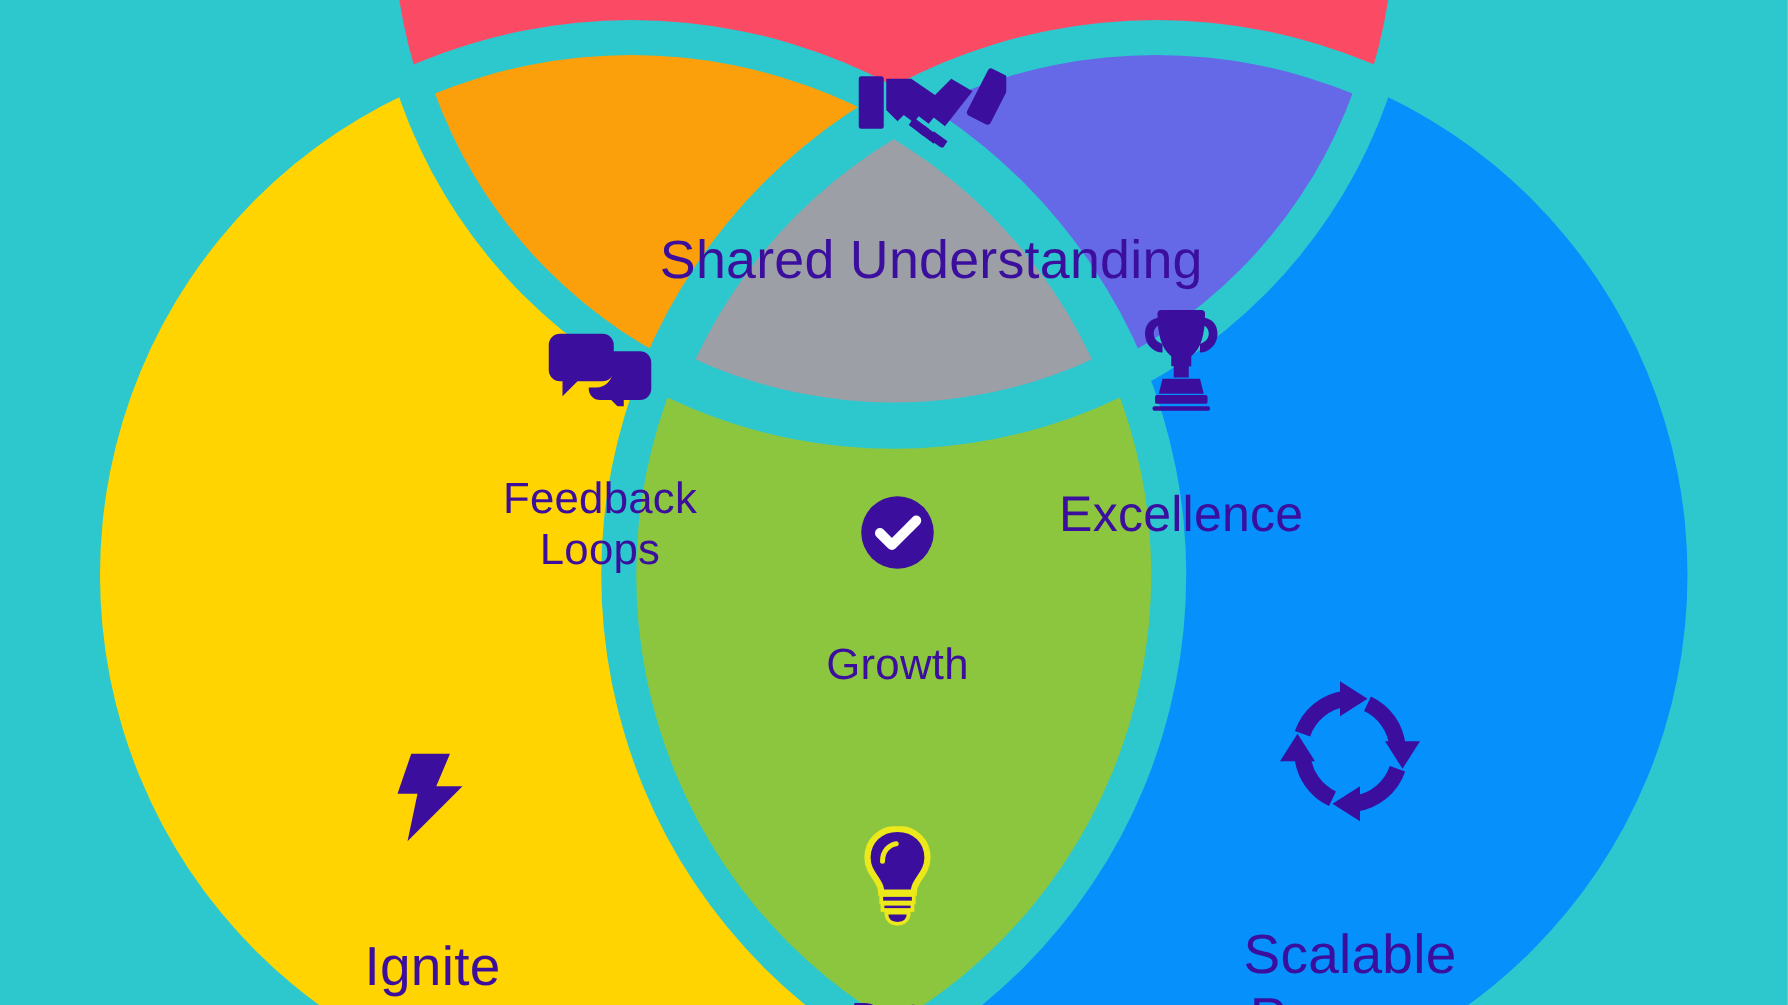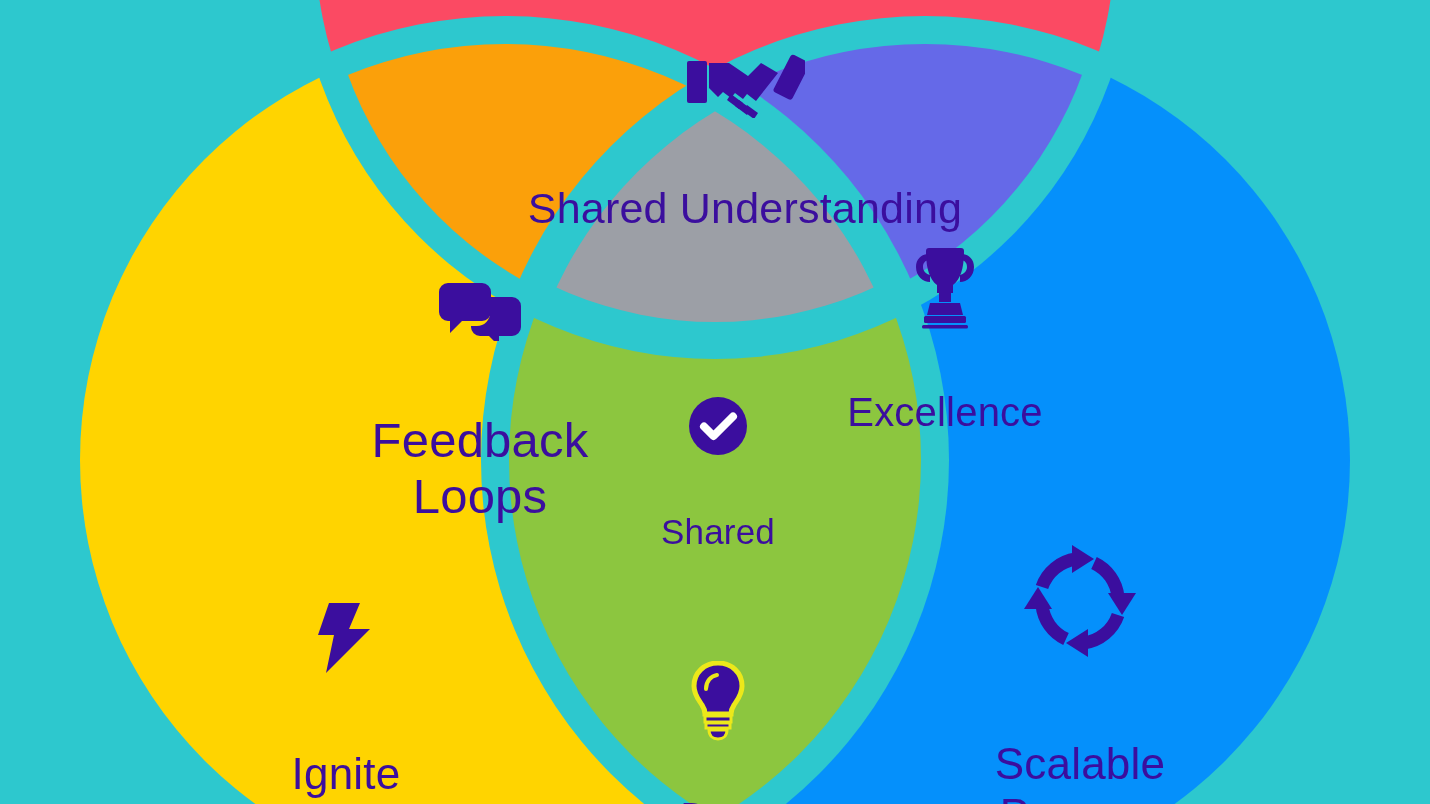--- a/index.html
+++ b/index.html
@@ -17,21 +17,21 @@
     color:#3b0e9e;
     line-height:1.16;
     letter-spacing:.2px;
     white-space:pre-line;
     pointer-events:none;
   }
   .ico{display:block;margin:0 auto;}
   
   #l-shared{left:445px;top:0px;width:600px;font-size:43px;}
   #l-shared .ico{margin-bottom:16px;}
-  #l-feedback{left:360px;top:222px;width:240px;font-size:49px;}
+  #l-feedback{left:360px;top:222px;width:240px;font-size:35px;}
   #l-feedback .ico{margin-bottom:14px;}
   #l-excellence{left:825px;top:200px;width:240px;font-size:40px;}
   #l-excellence .ico{margin-bottom:12px;}
   #l-growth{left:618px;top:355px;width:200px;font-size:35px;}
   #l-growth .ico{margin-bottom:16px;}
   #l-data{left:628px;top:620px;width:180px;font-size:35px;}
   #l-data .ico{margin-bottom:14px;}
   #l-ignite{left:196px;top:550px;width:300px;font-size:44px;}
   #l-ignite .ico{margin-bottom:22px;}
   #l-scalable{left:935px;top:490px;width:290px;font-size:44px;}
@@ -195,21 +195,21 @@
       </g>
     </svg>
     <span>Excellence</span>
   </div>
 
   <div class="lbl" id="l-growth">
     <svg class="ico" width="60" height="60" viewBox="0 0 60 60">
       <circle cx="30" cy="30" r="29" fill="#3b0e9e"></circle>
       <path d="M16 30.5l9.5 9.5L45 20.5" fill="none" stroke="#ffffff" stroke-width="8" stroke-linecap="round" stroke-linejoin="round"></path>
     </svg>
-    <span>Shared</span>
+    <span>Growth</span>
   </div>
 
   <div class="lbl" id="l-data">
     <svg class="ico" width="60" height="80" viewBox="0 0 60 80">
       <path d="M30 2C16 2 6 12 6 25c0 9 5 14 8 19 2 3 3 6 3 9h26c0-3 1-6 3-9 3-5 8-10 8-19C54 12 44 2 30 2z" fill="#3b0e9e" stroke="#ece81a" stroke-width="5"></path>
       <rect x="17" y="55" width="26" height="6" fill="#3b0e9e" stroke="#ece81a" stroke-width="3"></rect>
       <rect x="18" y="62" width="24" height="5" fill="#3b0e9e" stroke="#ece81a" stroke-width="3"></rect>
       <path d="M21 69h18c0 6-4 9-9 9s-9-3-9-9z" fill="#3b0e9e" stroke="#ece81a" stroke-width="3"></path>
       <path d="M18 28c0-8 5-13 11-14" fill="none" stroke="#ece81a" stroke-width="4" stroke-linecap="round"></path>
     </svg>

